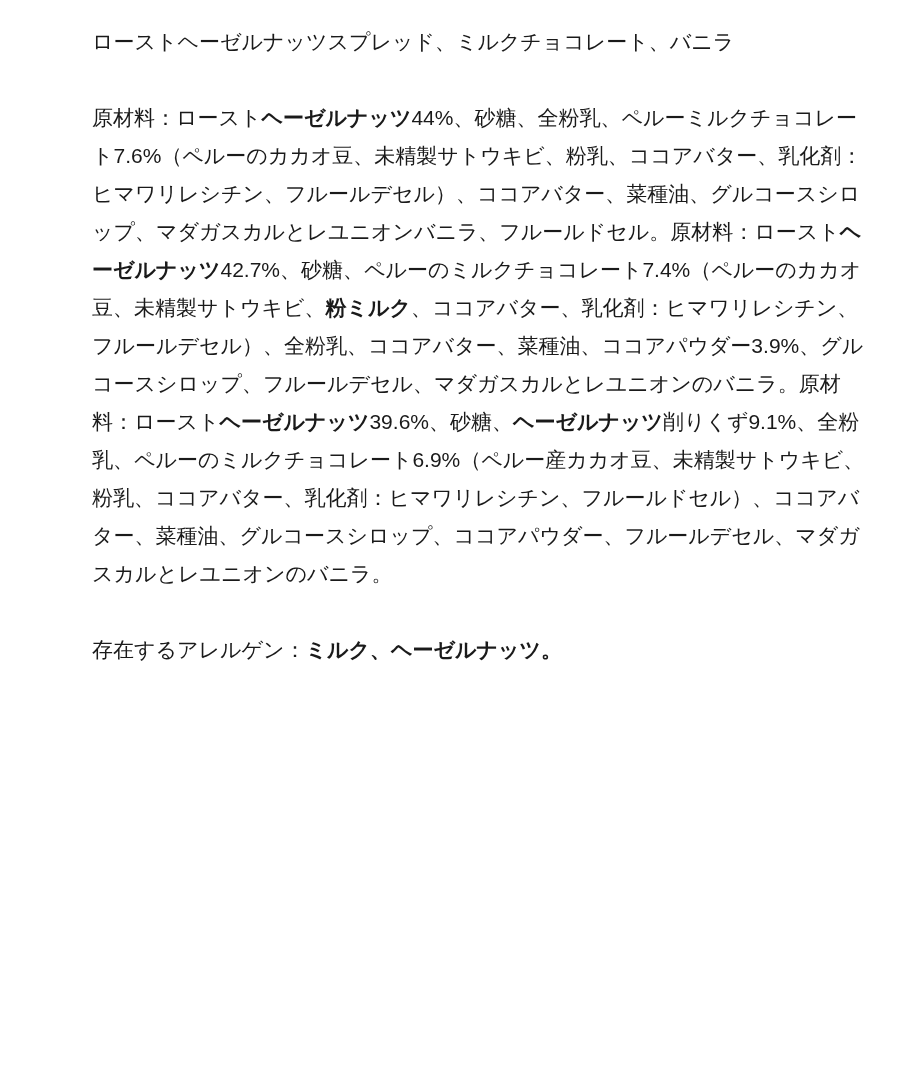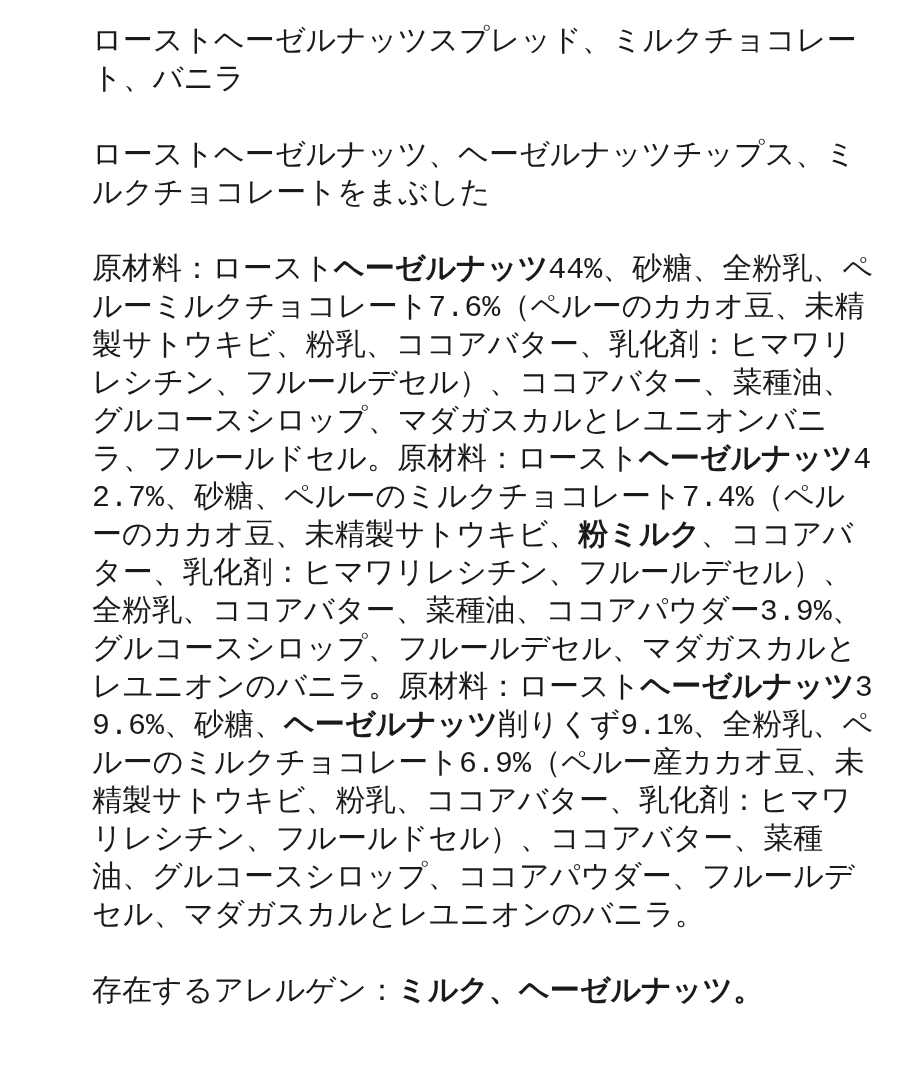--- a/index.html
+++ b/index.html
@@ -8,22 +8,22 @@
     background: #ffffff;
   }
   .page {
     position: relative;
     width: 919px;
     height: 1080px;
     box-sizing: border-box;
     padding: 23px 45px 0 92px;
     background: #ffffff;
     color: #1a1a1a;
-    font-family: Liberation Mono, monospace;
-    font-size: 30px;
+    font-family: Liberation Sans, sans-serif;
+    font-size: 21px;
     line-height: 38px;
     overflow: hidden;
     text-align: left;
     letter-spacing: 0;
   }
   .page p {
     margin: 0 0 38px 0;
     word-break: break-all;
     overflow-wrap: break-word;
   }
@@ -32,16 +32,15 @@
   }
   .page b {
     font-weight: 700;
   }
 </style>
 </head>
 <body>
 
 <div class="page">
   <p><span>ローストヘーゼルナッツスプレッド、ミルクチョコレート、バニラ</span></p>
-  <p><span>ローストヘーゼルナッツ、ヘーゼルナッツチップス、ミルクチョコレートをまぶした</span></p>
   <p><span>原材料：ロースト</span><b>ヘーゼルナッツ</b><span>44%、砂糖、全粉乳、ペルーミルクチョコレート7.6%（ペルーのカカオ豆、未精製サトウキビ、粉乳、ココアバター、乳化剤：ヒマワリレシチン、フルールデセル）、ココアバター、菜種油、グルコースシロップ、マダガスカルとレユニオンバニラ、フルールドセル。原材料：ロースト</span><b>ヘーゼルナッツ</b><span>42.7%、砂糖、ペルーのミルクチョコレート7.4%（ペルーのカカオ豆、未精製サトウキビ、</span><b>粉ミルク</b><span>、ココアバター、乳化剤：ヒマワリレシチン、フルールデセル）、全粉乳、ココアバター、菜種油、ココアパウダー3.9%、グルコースシロップ、フルールデセル、マダガスカルとレユニオンのバニラ。原材料：ロースト</span><b>ヘーゼルナッツ</b><span>39.6%、砂糖、</span><b>ヘーゼルナッツ</b><span>削りくず9.1%、全粉乳、ペルーのミルクチョコレート6.9%（ペルー産カカオ豆、未精製サトウキビ、粉乳、ココアバター、乳化剤：ヒマワリレシチン、フルールドセル）、ココアバター、菜種油、グルコースシロップ、ココアパウダー、フルールデセル、マダガスカルとレユニオンのバニラ。</span></p>
   <p><span>存在するアレルゲン：</span><b>ミルク、ヘーゼルナッツ。</b></p>
 </div>
 
 </body></html>

